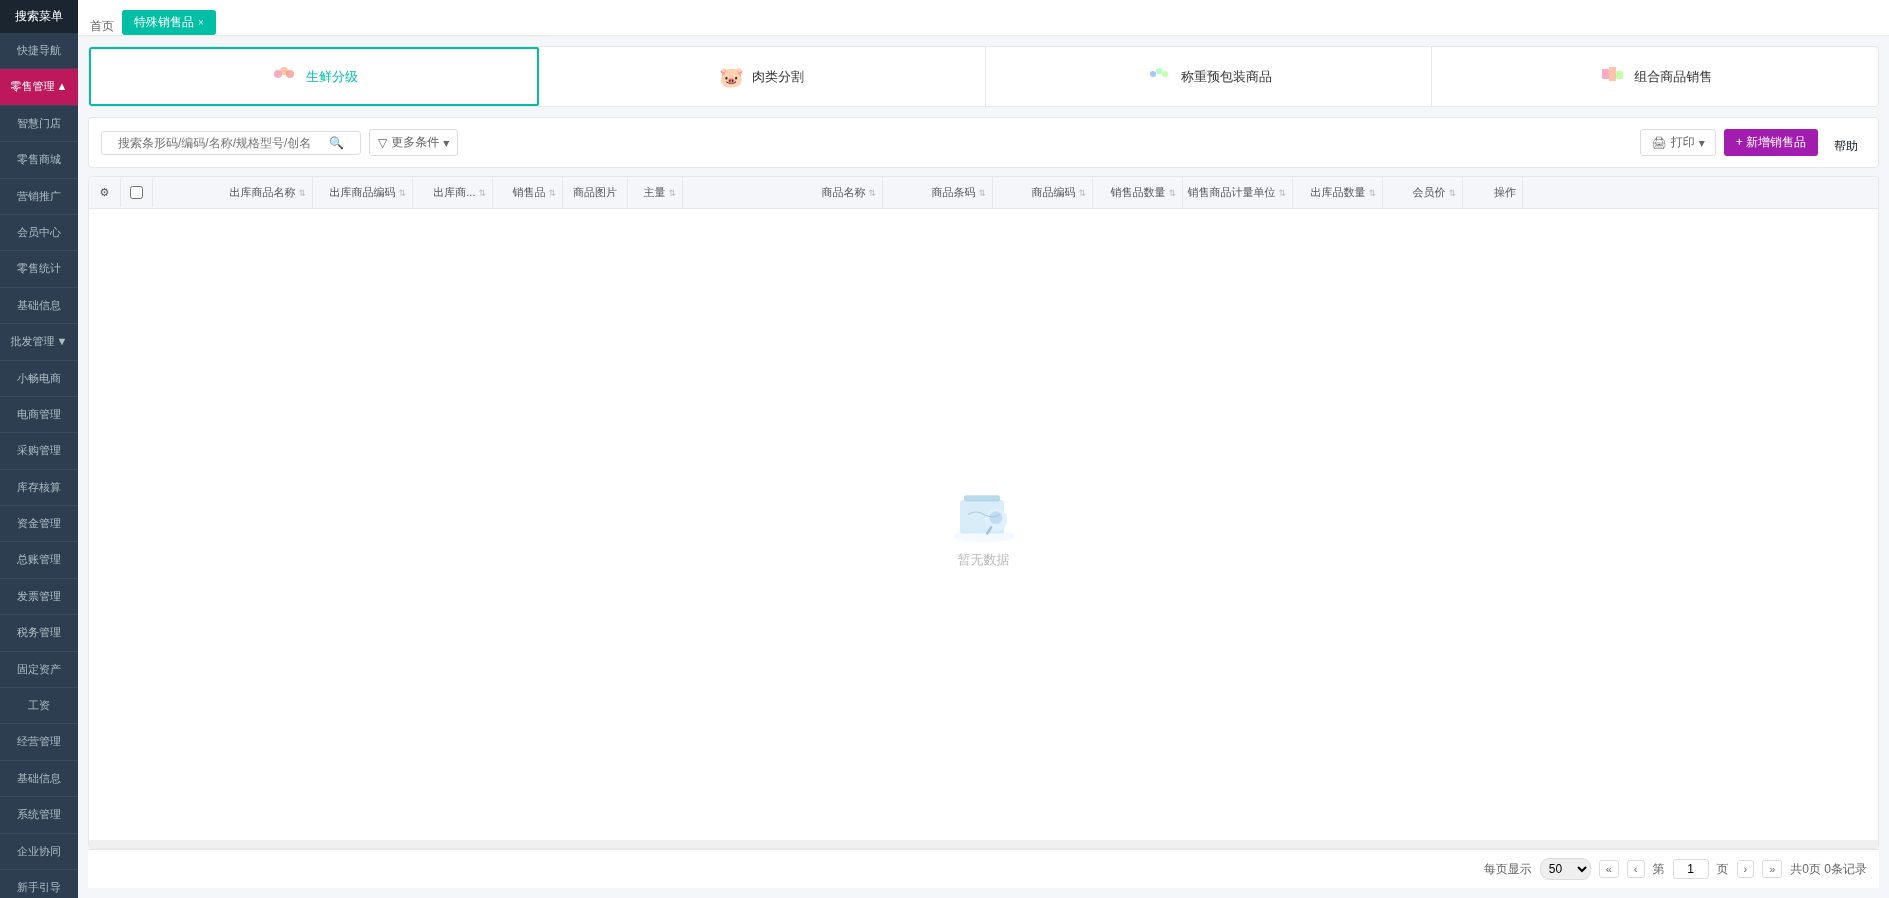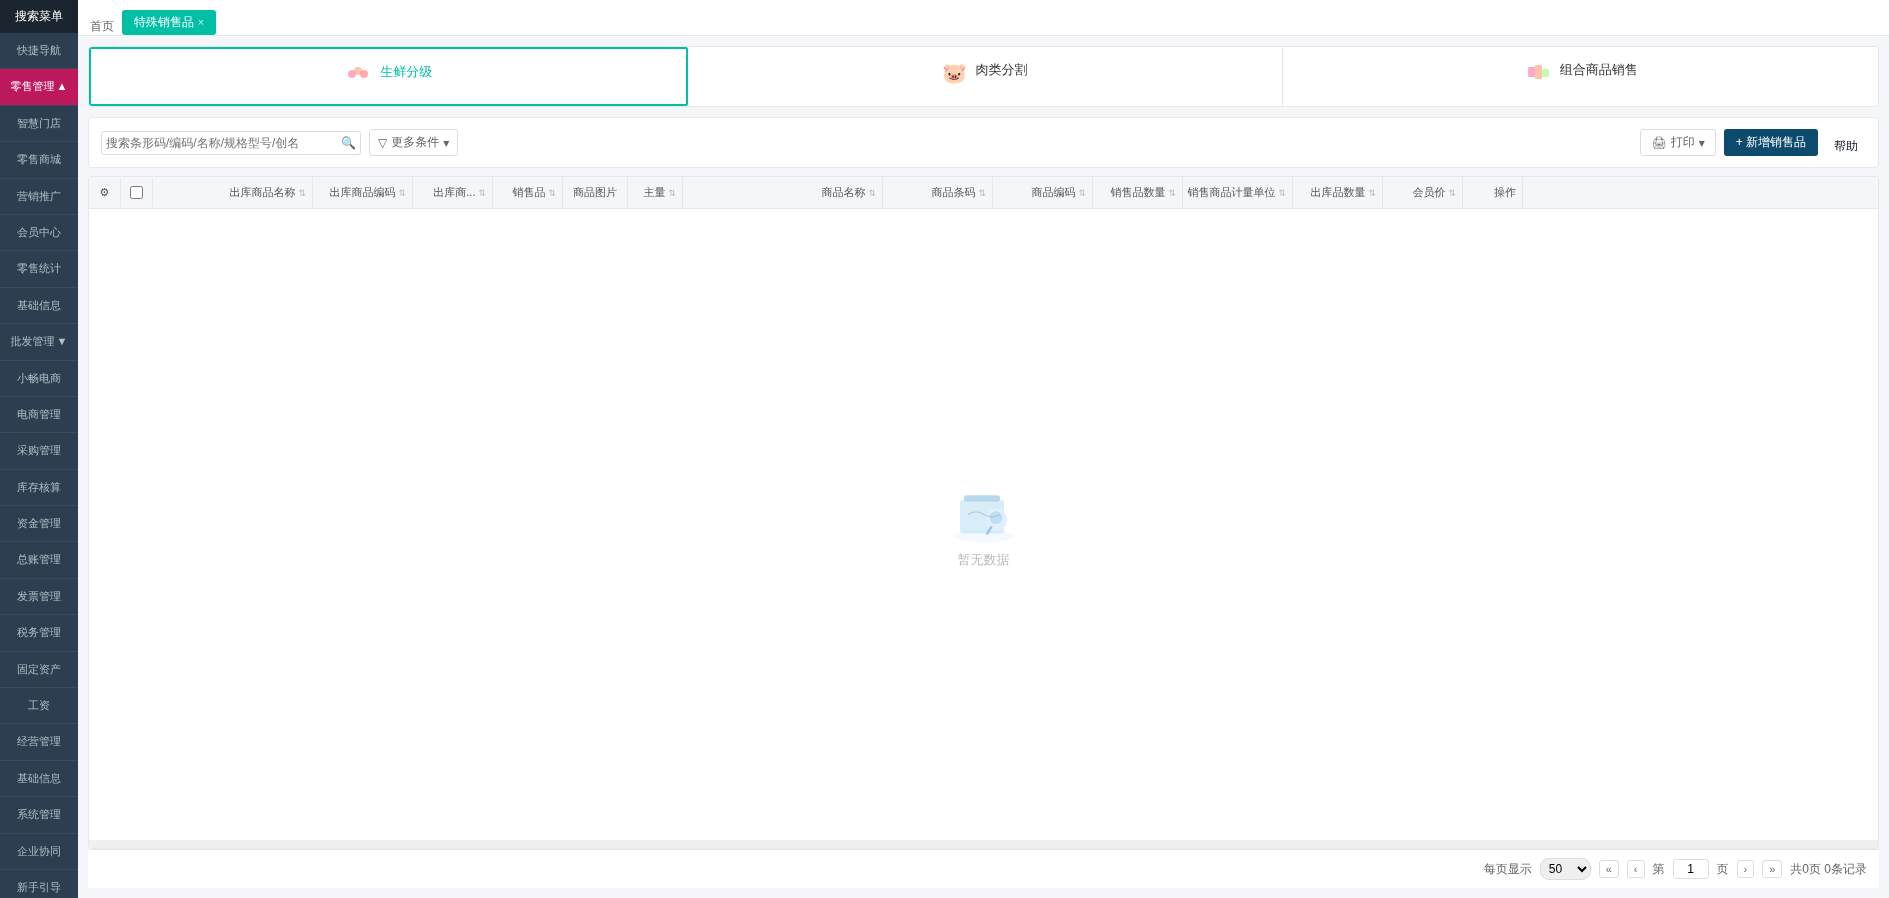--- a/index.html
+++ b/index.html
@@ -94,20 +94,21 @@
       display: flex;
       background: #fff;
       border-radius: 4px;
       margin-bottom: 10px;
       overflow: hidden;
       border: 1px solid #e8e8e8;
     }
     .cat-tab {
       flex: 1;
       display: flex;
+      align-items: center;
       justify-content: center;
       gap: 8px;
       padding: 14px 20px;
       cursor: pointer;
       border-right: 1px solid #e8e8e8;
       font-size: 13px;
       color: #333;
     }
     .cat-tab:last-child { border-right: none; }
     .cat-tab.active {
@@ -127,21 +128,21 @@
       padding: 8px 12px;
       border-radius: 4px;
       border: 1px solid #e8e8e8;
     }
     .toolbar-left { display: flex; align-items: center; gap: 8px; }
     .search-box {
       display: flex;
       align-items: center;
       border: 1px solid #ddd;
       border-radius: 3px;
-      padding: 4px 4px;
+      padding: 4px 16px;
       width: 260px;
       gap: 4px;
     }
     .search-box input {
       border: none;
       outline: none;
       font-size: 12px;
       width: 100%;
       color: #666;
     }
@@ -163,21 +164,21 @@
       gap: 4px;
       color: #666;
       cursor: pointer;
       font-size: 12px;
       padding: 4px 10px;
       border: 1px solid #ddd;
       border-radius: 3px;
       background: #fff;
     }
     .btn-new {
-      background: #0c4a6e;
+      background: #a21caf;
       color: #fff;
       padding: 5px 12px;
       border-radius: 3px;
       cursor: pointer;
       font-size: 12px;
       border: none;
     }
     .btn-help {
       color: #0f172a;
       cursor: pointer;
@@ -366,20 +367,30 @@
         </span>
         <span>生鲜分级</span>
       </div>
       <div class="cat-tab">
         <span class="cat-icon">🐷</span>
         <span>肉类分割</span>
       </div>
       <div class="cat-tab">
         <span class="cat-icon">
           <svg width="28" height="22" viewBox="0 0 28 22">
+            <circle cx="8" cy="11" r="3" fill="#8af" opacity="0.7"></circle>
+            <circle cx="14" cy="8" r="3" fill="#8fa" opacity="0.7"></circle>
+            <circle cx="20" cy="11" r="3" fill="#af8" opacity="0.7"></circle>
+          </svg>
+        </span>
+        <span>称重预包装商品</span>
+      </div>
+      <div class="cat-tab">
+        <span class="cat-icon">
+          <svg width="28" height="22" viewBox="0 0 28 22">
             <rect x="4" y="6" width="7" height="10" rx="1" fill="#f8a" opacity="0.7"></rect>
             <rect x="11" y="4" width="7" height="14" rx="1" fill="#fa8" opacity="0.7"></rect>
             <rect x="18" y="8" width="7" height="8" rx="1" fill="#af8" opacity="0.7"></rect>
           </svg>
         </span>
         <span>组合商品销售</span>
       </div>
     </div>
 
     <div class="toolbar">

